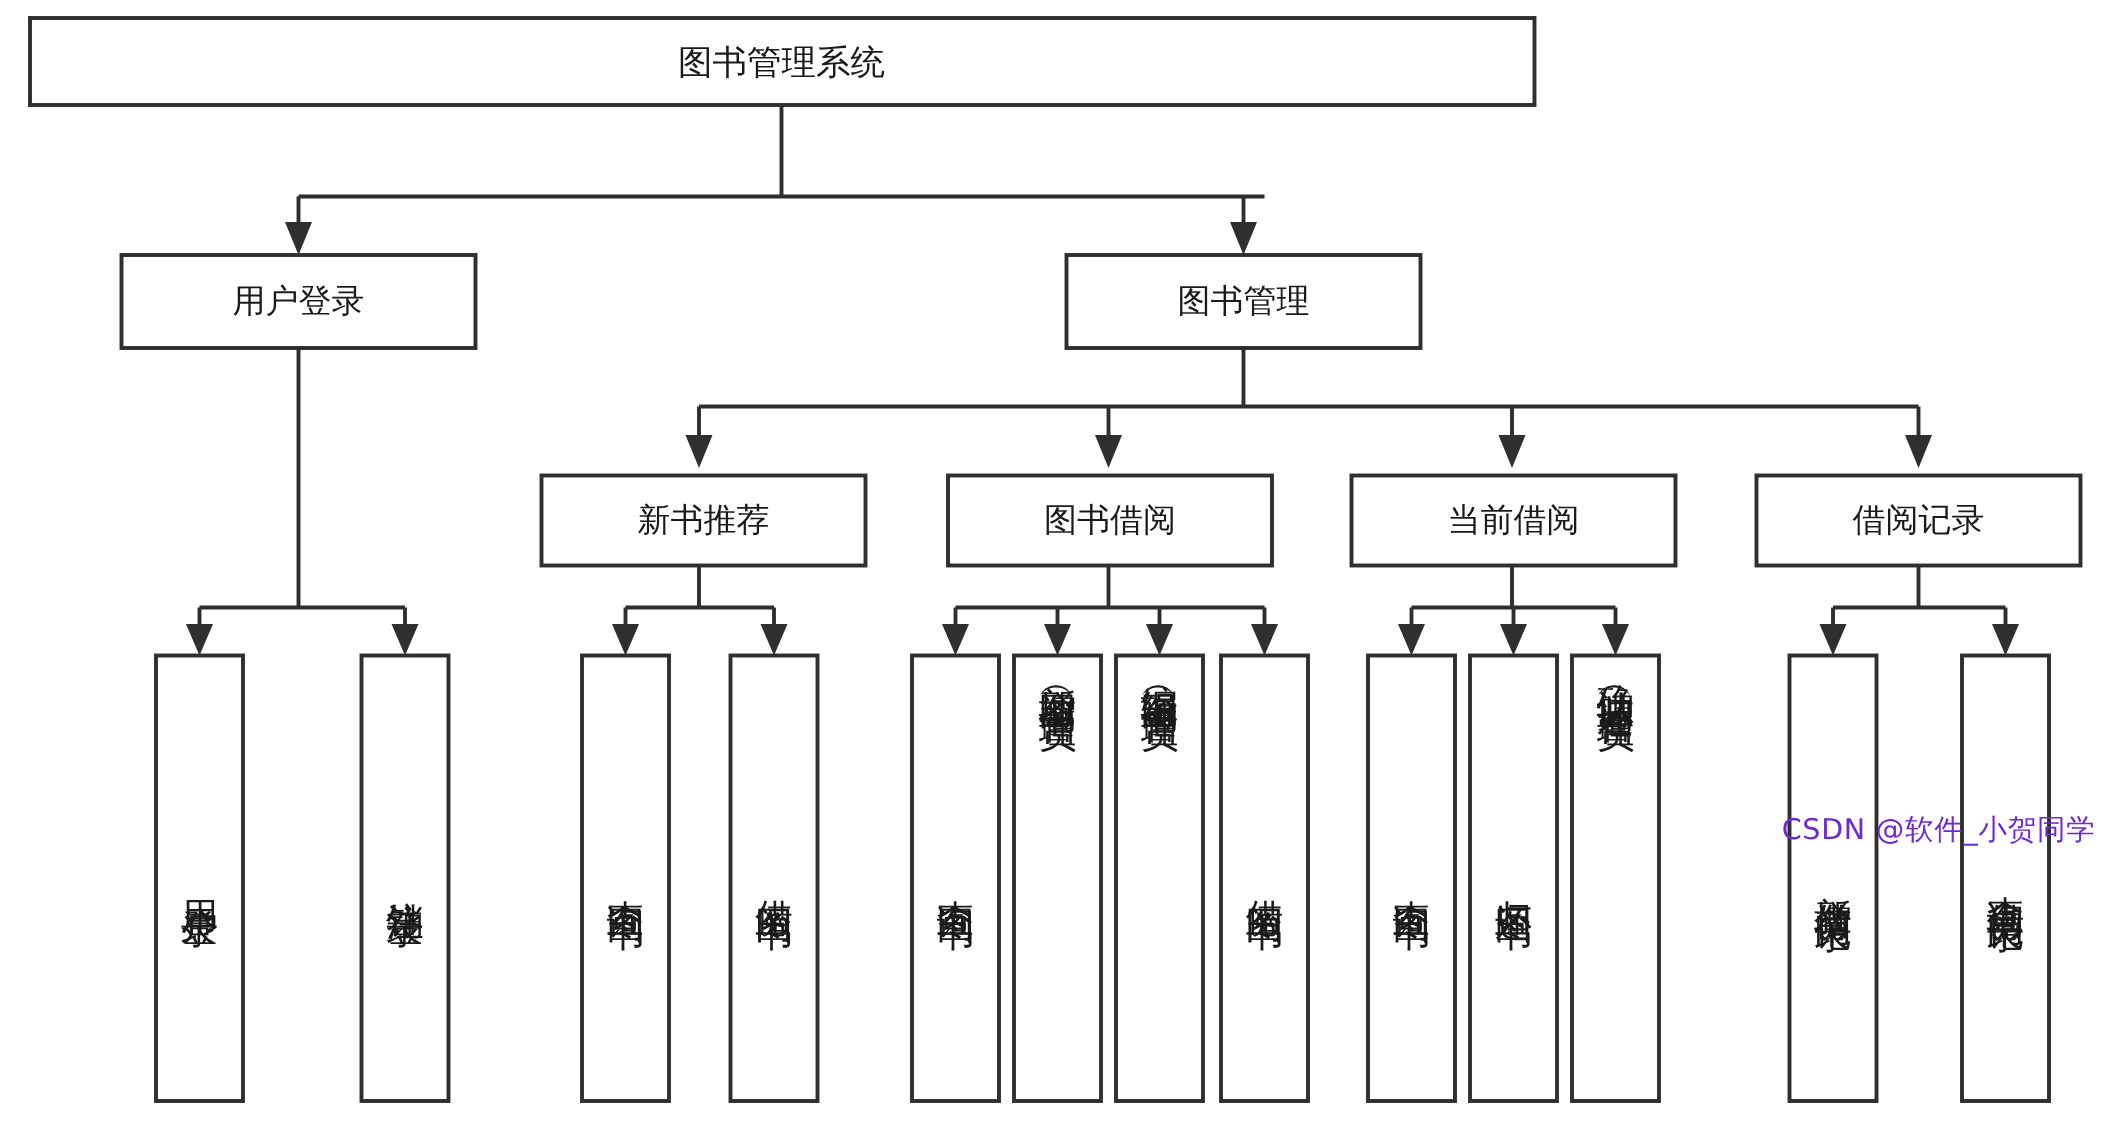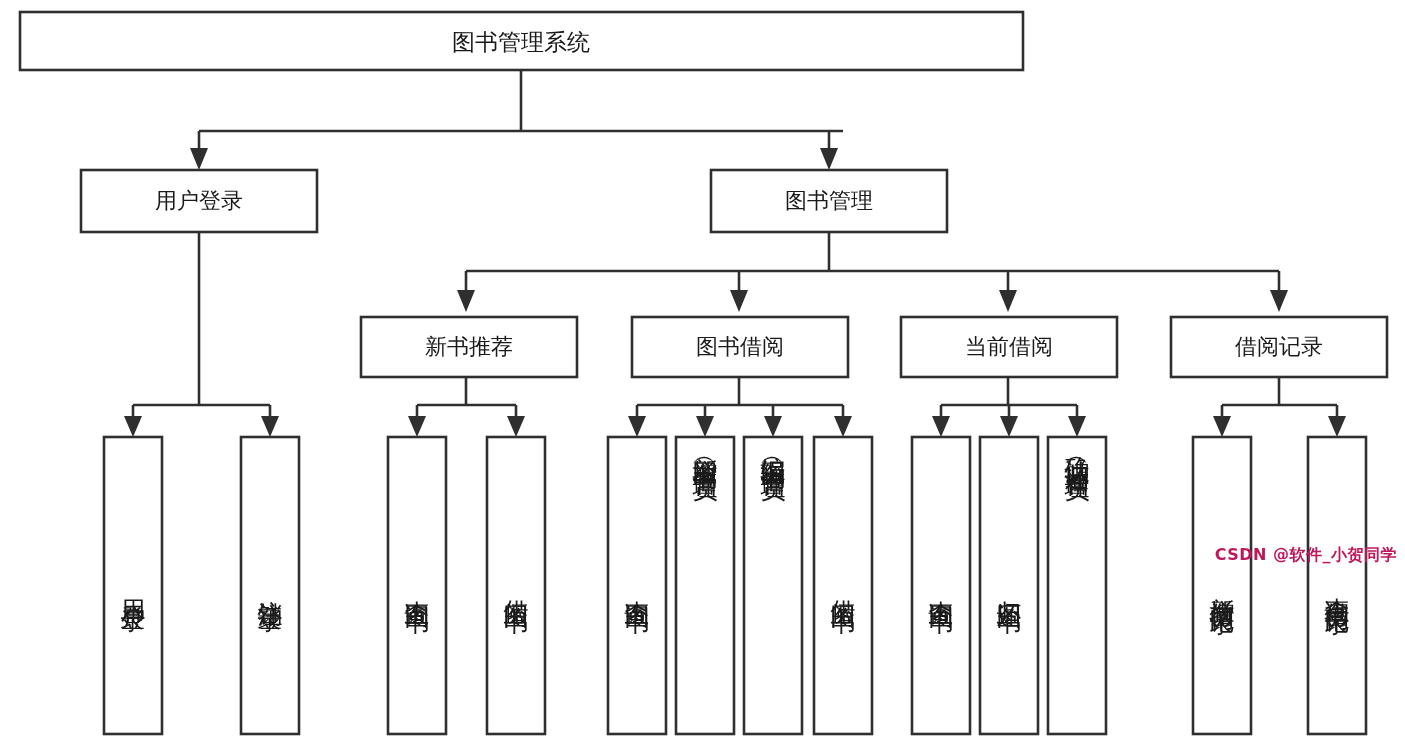--- a/index.html
+++ b/index.html
@@ -66,25 +66,24 @@
     line-height: 1.08;
     letter-spacing: 3px;
     color: #1a1a1a;
     white-space: nowrap;
   }
   .watermark {
     position: absolute;
     right: 8px;
     bottom: 6px;
     font-family: "DejaVu Sans", "Liberation Sans", sans-serif;
-    font-size: 16px;
-    color: #be185d;
+    font-size: 19px;
+    color: #6d28d9;
     letter-spacing: 0.5px;
     white-space: nowrap;
-    font-weight: bold;
   }
 </style>
 </head>
 <body>
 
 <div id="diagram-root">
 
   <svg class="flow" viewBox="0 0 1405 747" xmlns="http://www.w3.org/2000/svg">
 
     <g>

